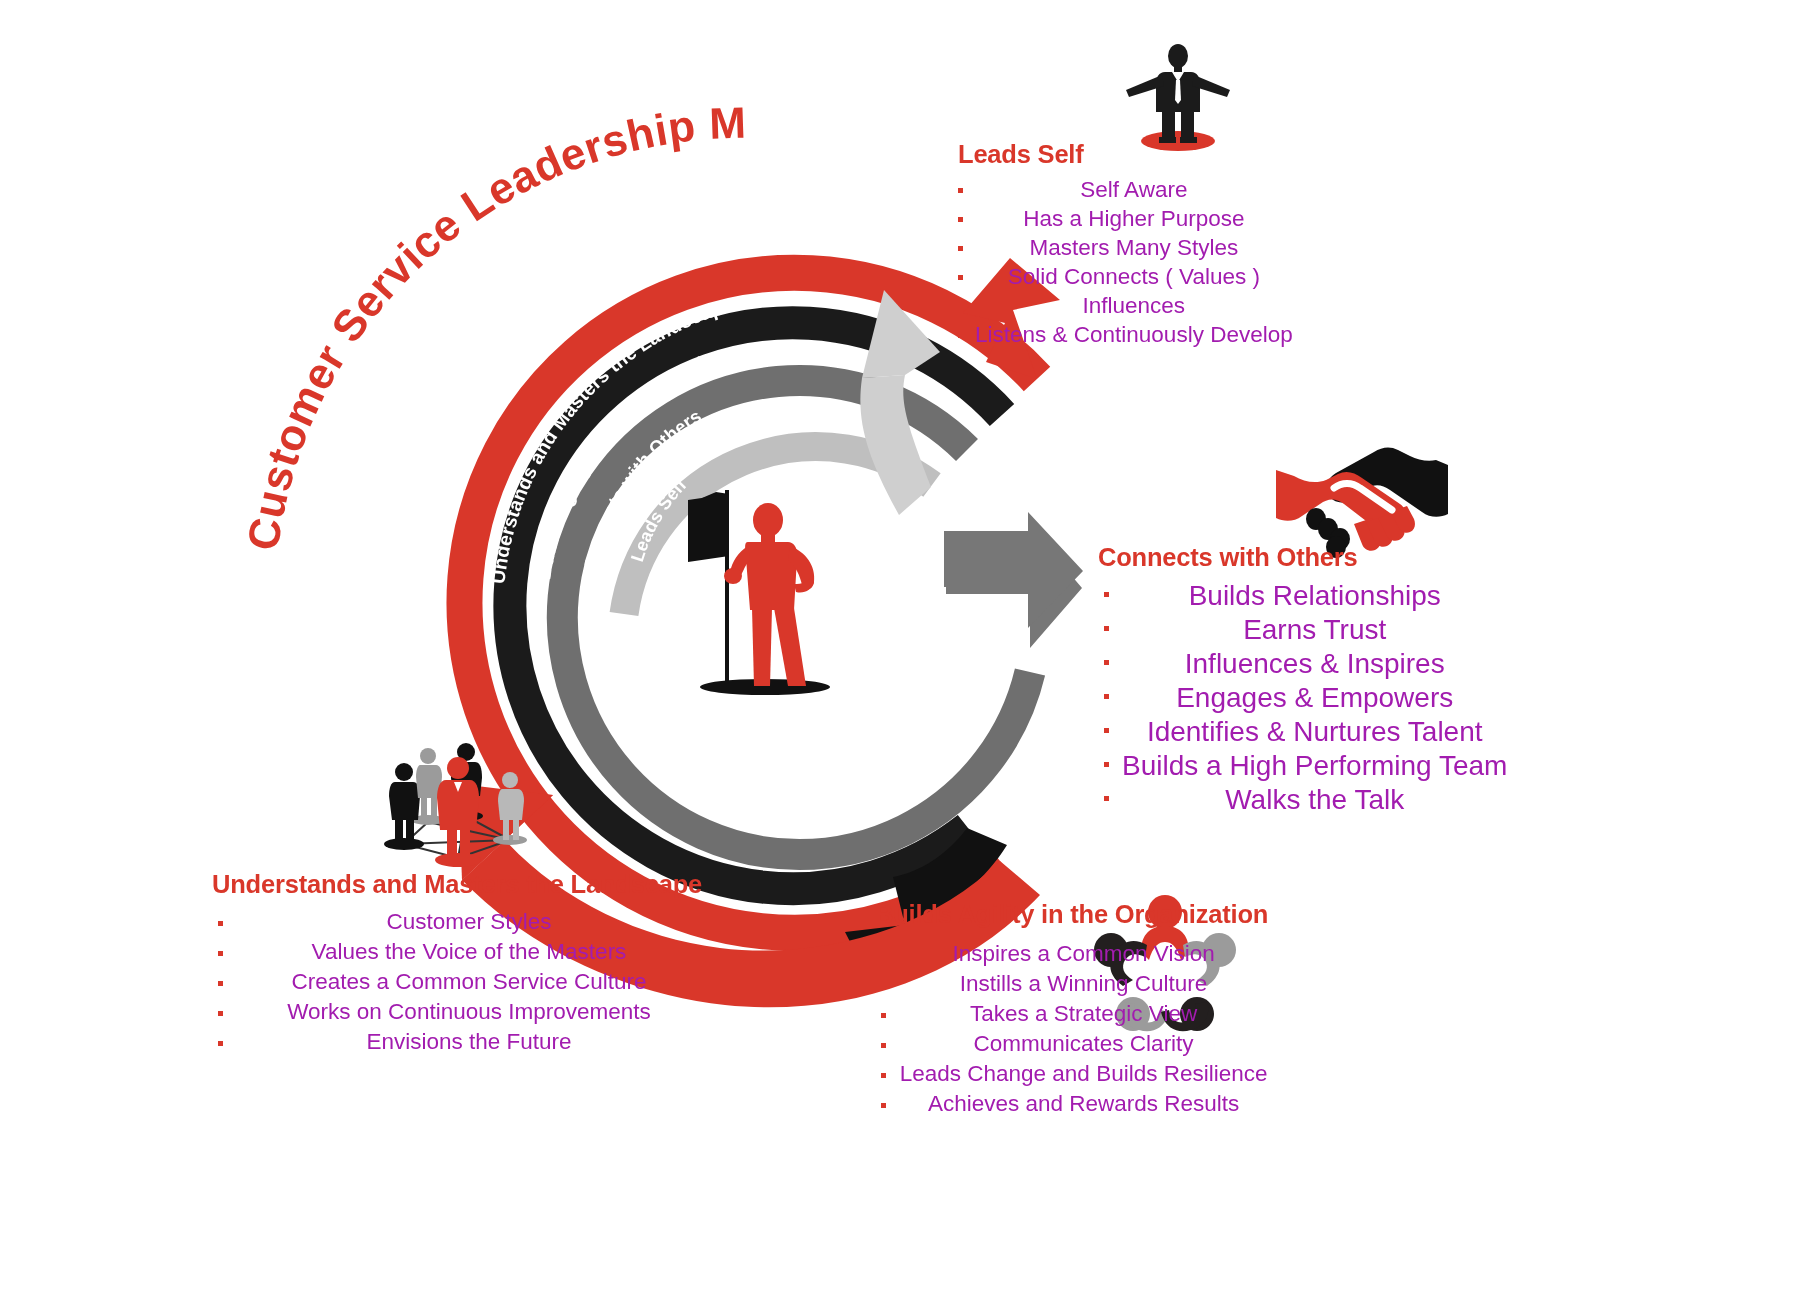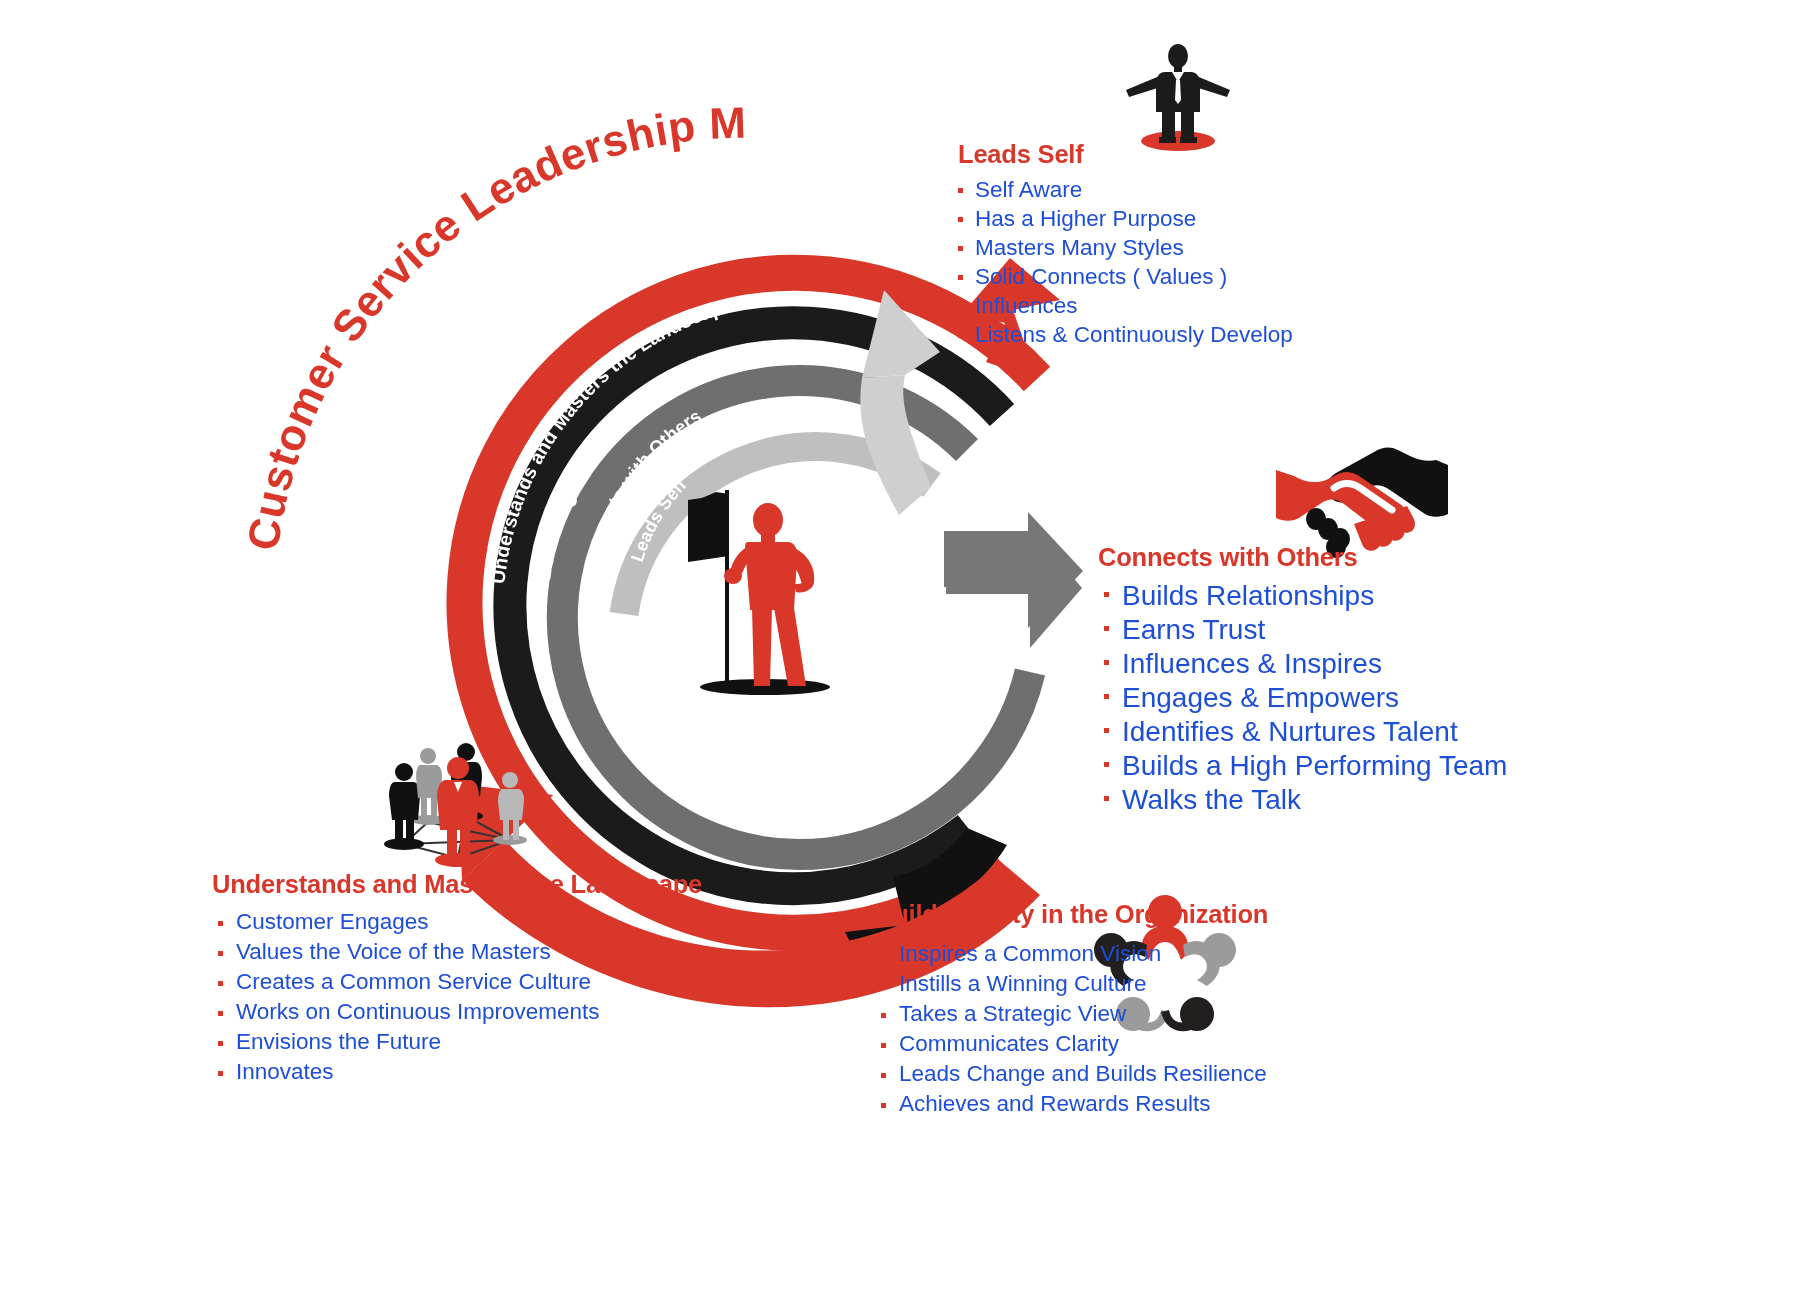--- a/index.html
+++ b/index.html
@@ -41,25 +41,26 @@
     white-space: nowrap;
     line-height: 1.1;
   }
   .block ul {
     list-style: none;
     margin: 0;
     padding: 0;
   }
   .block li {
     position: relative;
-    color: #1d4ed8;
+    color: #a21caf;
     font-size: 23px;
     line-height: 1.07;
     padding: 0 0 6px 24px;
     white-space: nowrap;
+    text-align: center;
   }
   .block li::before {
     content: "";
     position: absolute;
     left: 6px;
     top: 11px;
     width: 5px;
     height: 5px;
     background: #d9372a;
   }
@@ -390,22 +391,21 @@
       <li>Takes a Strategic View</li>
       <li>Communicates Clarity</li>
       <li>Leads Change and Builds Resilience</li>
       <li>Achieves and Rewards Results</li>
     </ul>
   </div>
 
   <div class="block" id="block-landscape">
     <h2>Understands and Masters the Landscape</h2>
     <ul>
-      <li>Customer Engages</li>
+      <li>Customer Styles</li>
       <li>Values the Voice of the Masters</li>
       <li>Creates a Common Service Culture</li>
       <li>Works on Continuous Improvements</li>
       <li>Envisions the Future</li>
-      <li>Innovates</li>
     </ul>
   </div>
 
 </div>
 
 </body></html>

